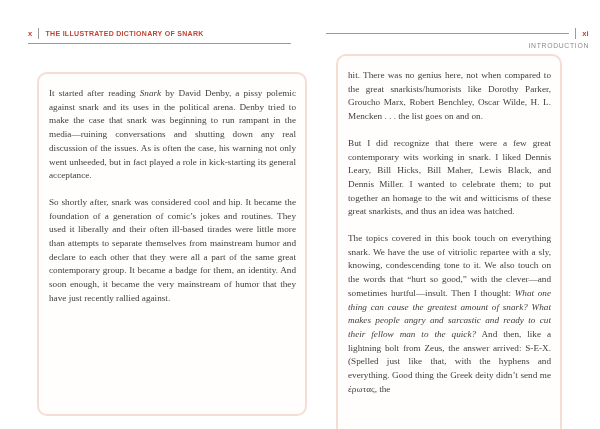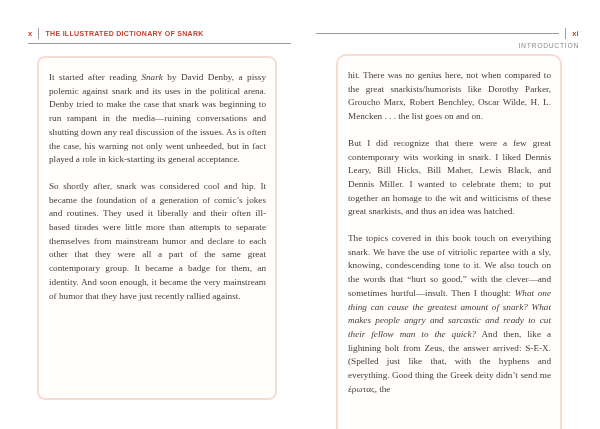--- a/index.html
+++ b/index.html
@@ -7,21 +7,21 @@
     width:600px; height:429px;
     background:#ffffff;
     position:relative;
     font-family:"Liberation Sans", sans-serif;
     overflow:hidden;
   }
 
   
   .page-header { position:absolute; top:28px; }
   .header-left  { left:28px;  width:263px; }
-  .header-right { left:316px; width:263px; }
+  .header-right { left:326px; width:263px; }
   .header-row { display:flex; align-items:center; gap:6px; }
   .pagenum {
     color:#c2structure;
   }
   .pagenum, .htitle {
     color:#c24434; font-weight:bold; font-size:7.5px;
     letter-spacing:0.3px; line-height:10px; text-transform:lowercase;
   }
   .htitle { text-transform:uppercase; font-size:7px; }
   .vbar { width:1px; height:11px; background:#a59a92; flex:0 0 auto; }
@@ -34,21 +34,21 @@
 
   
   .content-box {
     position:absolute;
     border:2px solid #f6ddd4;
     border-radius:10px;
     background:#fffefd;
     overflow:hidden;
     box-sizing:border-box;
   }
-  .box-left  { left:37px;  top:56px; width:240px; height:344px;border-radius:8px; }
+  .box-left  { left:37px;  top:72px; width:270px; height:344px; }
   .box-right { left:336px; top:54px; width:226px; height:409px; }
   .text-column {
     padding:13px 9px 0 10px;
     font-family:"Liberation Serif", serif;
     font-size:9.2px;
     line-height:13.7px;
     color:#43403b;
     text-align:justify;
   }
   .text-column p { margin:0 0 13px 0; }

